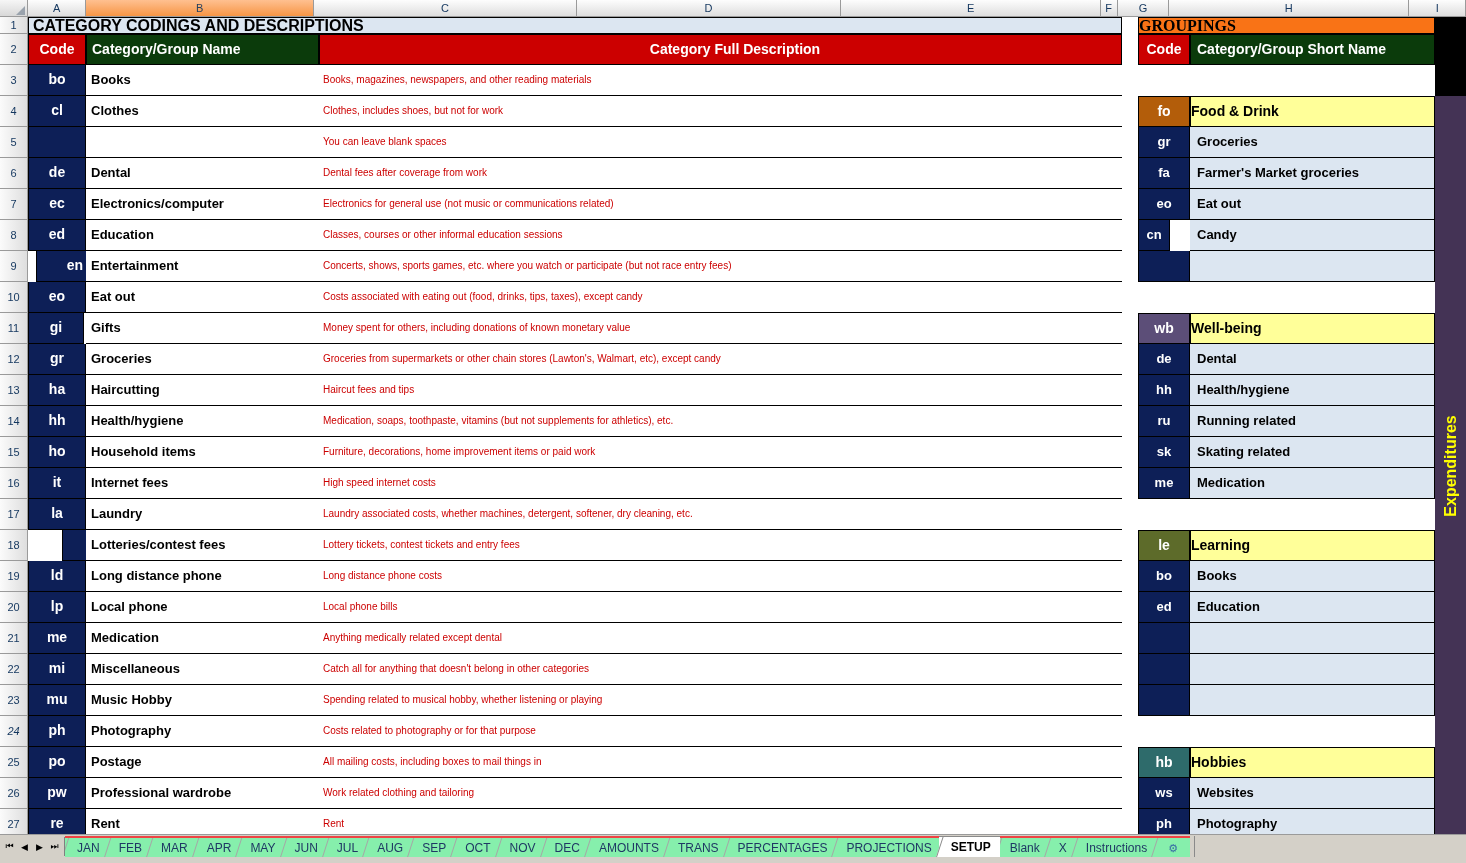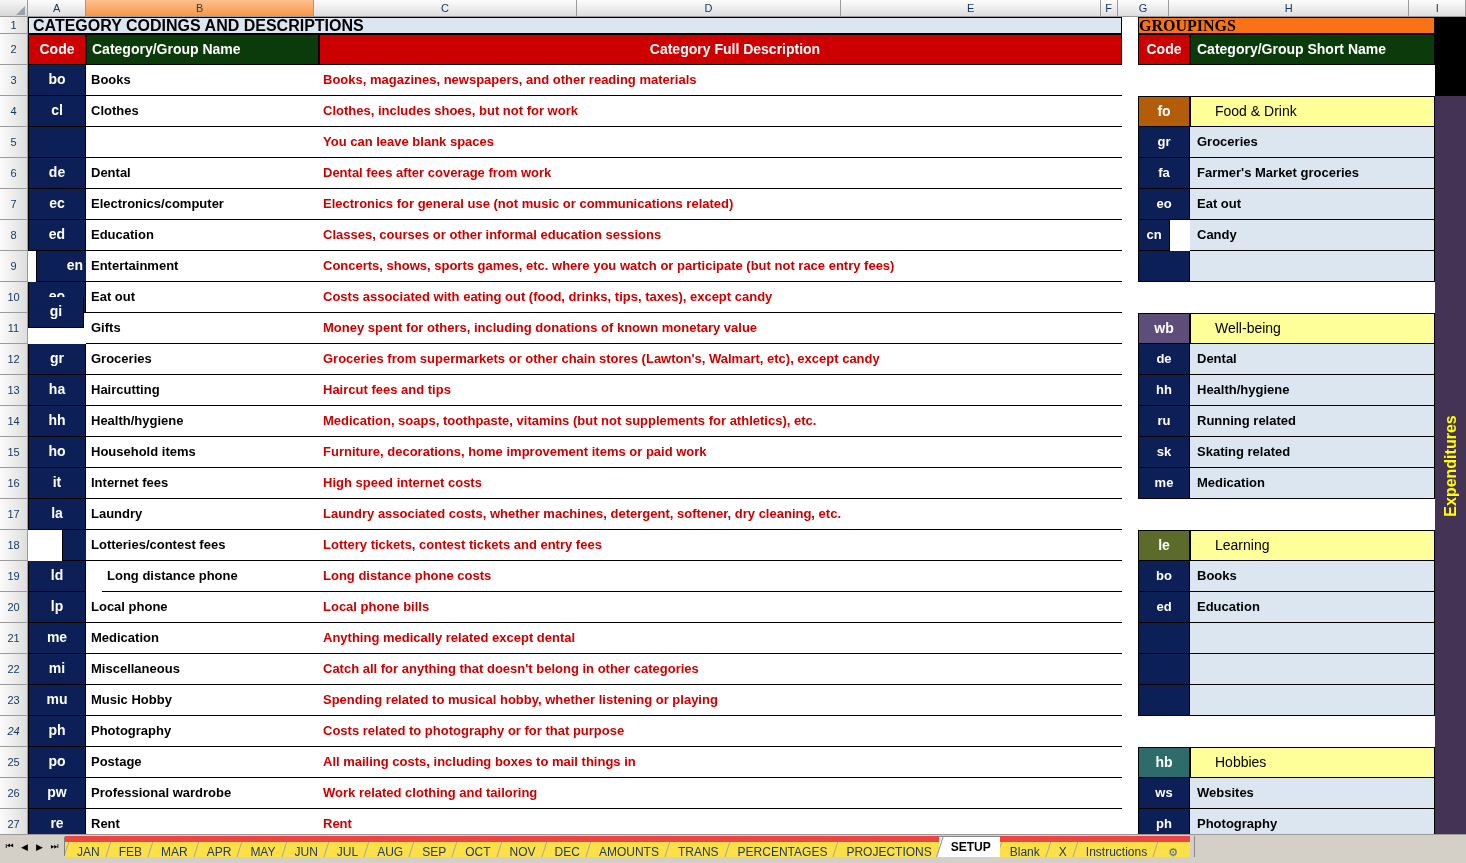--- a/index.html
+++ b/index.html
@@ -67,21 +67,21 @@
   }
   .code-cell{
     background:#0d1f57;color:#fff;font-weight:bold;font-size:14px;
     text-align:center;border-bottom:1px solid #000;border-left:1px solid #000;border-right:1px solid #000;
   }
   .name-cell{
     background:#fff;color:#000;font-weight:bold;font-size:13px;
     padding-left:5px;border-bottom:1px solid #000;
   }
   .desc-cell{
-    background:#fff;color:#cc0000;font-weight:bold;font-size:13px;
+    background:#fff;color:#cc0000;font-weight:normal;font-size:10px;
     padding-left:4px;border-bottom:1px solid #000;
   }
 
   
   .g-title{
     background:#f97316;color:#000;font-size:17px;font-weight:bold;
     line-height:24px;border:1px solid #000;font-family:Liberation Serif, serif;
   }
   .g-hdr-code{
     background:#cc0000;color:#fff;font-weight:bold;font-size:14px;
@@ -89,22 +89,22 @@
   }
   .g-hdr-name{
     background:#0b3b0b;color:#fff;font-weight:bold;font-size:14px;
     padding-left:6px;line-height:25px;border:1px solid #000;
   }
   .g-gcode{
     color:#ffffff;font-weight:bold;font-size:14px;text-align:center;
     border:1px solid #000;
   }
   .g-gname{
-    background:#ffff99;color:#000;font-weight:normal;font-size:14px;
-    padding-left:24px;border:1px solid #000;
+    background:#ffff99;color:#000;font-weight:bold;font-size:14px;
+    padding-left:0;border:1px solid #000;
   }
   .g-code{
     background:#0d1f57;color:#fff;font-weight:bold;font-size:13px;
     text-align:center;border-left:1px solid #000;border-right:1px solid #000;border-bottom:1px solid #000;
   }
   .g-name{
     background:#dce6f1;color:#000;font-weight:bold;font-size:13px;
     padding-left:7px;border-right:1px solid #000;border-bottom:1px solid #000;
   }
   .blackfill{background:#000;}
@@ -130,22 +130,22 @@
     padding:0 2px;border-right:1px solid #808080;
   }
   .navb{
     width:15px;height:17px;display:flex;align-items:center;justify-content:center;
     font-size:9px;color:#000;
   }
   .tabs{display:flex;align-items:flex-start;height:21px;margin-top:1px;flex:1;overflow:hidden;}
   .tab{
     position:relative;height:20px;line-height:20px;
     padding:0 9px 0 12px;font-size:12px;color:#1f3864;
-    background:#fde047;
-    border-top:6px solid #ef4444;
+    background:#86efac;
+    border-top:2px solid #ef4444;
     margin-right:-2px;
     transform:skewX(0deg);
   }
   .tab:before{
     content:"";position:absolute;left:0;top:0;bottom:0;width:10px;
     border-left:1px solid #a6a6a6;
     transform:skewX(-18deg);
   }
   .tab.active{
     background:#ffffff;color:#000;font-weight:bold;height:22px;line-height:21px;
@@ -229,21 +229,21 @@
       <div class="cell desc-cell" style="left: 291px; top: 172px; width: 803px; height: 31px; line-height: 29px;">Electronics for general use (not music or communications related)</div>
       <div class="cell code-cell" style="left: 0px; top: 203px; width: 58px; height: 31px; line-height: 29px;">ed</div>
       <div class="cell name-cell" style="left: 58px; top: 203px; width: 233px; height: 31px; line-height: 29px;">Education</div>
       <div class="cell desc-cell" style="left: 291px; top: 203px; width: 803px; height: 31px; line-height: 29px;">Classes, courses or other informal education sessions</div>
       <div class="cell code-cell" style="left: 8px; top: 234px; width: 78px; height: 31px; line-height: 29px;">en</div>
       <div class="cell name-cell" style="left: 58px; top: 234px; width: 233px; height: 31px; line-height: 29px;">Entertainment</div>
       <div class="cell desc-cell" style="left: 291px; top: 234px; width: 803px; height: 31px; line-height: 29px;">Concerts, shows, sports games, etc. where you watch or participate (but not race entry fees)</div>
       <div class="cell code-cell" style="left: 0px; top: 265px; width: 58px; height: 31px; line-height: 29px;">eo</div>
       <div class="cell name-cell" style="left: 58px; top: 265px; width: 233px; height: 31px; line-height: 29px;">Eat out</div>
       <div class="cell desc-cell" style="left: 291px; top: 265px; width: 803px; height: 31px; line-height: 29px;">Costs associated with eating out (food, drinks, tips, taxes), except candy</div>
-      <div class="cell code-cell" style="left: 0px; top: 280px; width: 56px; height: 31px; line-height: 29px;">gi</div>
+      <div class="cell code-cell" style="left: 0px; top: 296px; width: 56px; height: 31px; line-height: 29px;">gi</div>
       <div class="cell name-cell" style="left: 58px; top: 296px; width: 233px; height: 31px; line-height: 29px;">Gifts</div>
       <div class="cell desc-cell" style="left: 291px; top: 296px; width: 803px; height: 31px; line-height: 29px;">Money spent for others, including donations of known monetary value</div>
       <div class="cell code-cell" style="left: 0px; top: 327px; width: 58px; height: 31px; line-height: 29px;">gr</div>
       <div class="cell name-cell" style="left: 58px; top: 327px; width: 233px; height: 31px; line-height: 29px;">Groceries</div>
       <div class="cell desc-cell" style="left: 291px; top: 327px; width: 803px; height: 31px; line-height: 29px;">Groceries from supermarkets or other chain stores (Lawton's, Walmart, etc), except candy</div>
       <div class="cell code-cell" style="left: 0px; top: 358px; width: 58px; height: 31px; line-height: 29px;">ha</div>
       <div class="cell name-cell" style="left: 58px; top: 358px; width: 233px; height: 31px; line-height: 29px;">Haircutting</div>
       <div class="cell desc-cell" style="left: 291px; top: 358px; width: 803px; height: 31px; line-height: 29px;">Haircut fees and tips</div>
       <div class="cell code-cell" style="left: 0px; top: 389px; width: 58px; height: 31px; line-height: 29px;">hh</div>
       <div class="cell name-cell" style="left: 58px; top: 389px; width: 233px; height: 31px; line-height: 29px;">Health/hygiene</div>
@@ -254,21 +254,21 @@
       <div class="cell code-cell" style="left: 0px; top: 451px; width: 58px; height: 31px; line-height: 29px;">it</div>
       <div class="cell name-cell" style="left: 58px; top: 451px; width: 233px; height: 31px; line-height: 29px;">Internet fees</div>
       <div class="cell desc-cell" style="left: 291px; top: 451px; width: 803px; height: 31px; line-height: 29px;">High speed internet costs</div>
       <div class="cell code-cell" style="left: 0px; top: 482px; width: 58px; height: 31px; line-height: 29px;">la</div>
       <div class="cell name-cell" style="left: 58px; top: 482px; width: 233px; height: 31px; line-height: 29px;">Laundry</div>
       <div class="cell desc-cell" style="left: 291px; top: 482px; width: 803px; height: 31px; line-height: 29px;">Laundry associated costs, whether machines, detergent, softener, dry cleaning, etc.</div>
       <div class="cell code-cell" style="left: 16px; top: 513px; width: 68px; height: 31px; line-height: 29px; margin-left: 18px;">lc</div>
       <div class="cell name-cell" style="left: 58px; top: 513px; width: 233px; height: 31px; line-height: 29px;">Lotteries/contest fees</div>
       <div class="cell desc-cell" style="left: 291px; top: 513px; width: 803px; height: 31px; line-height: 29px;">Lottery tickets, contest tickets and entry fees</div>
       <div class="cell code-cell" style="left: 0px; top: 544px; width: 58px; height: 31px; line-height: 29px;">ld</div>
-      <div class="cell name-cell" style="left: 74px; top: 544px; width: 233px; height: 31px; line-height: 29px;">Long distance phone</div>
+      <div class="cell name-cell" style="left: 58px; top: 544px; width: 233px; height: 31px; line-height: 29px;">Long distance phone</div>
       <div class="cell desc-cell" style="left: 291px; top: 544px; width: 803px; height: 31px; line-height: 29px;">Long distance phone costs</div>
       <div class="cell code-cell" style="left: 0px; top: 575px; width: 58px; height: 31px; line-height: 29px;">lp</div>
       <div class="cell name-cell" style="left: 58px; top: 575px; width: 233px; height: 31px; line-height: 29px;">Local phone</div>
       <div class="cell desc-cell" style="left: 291px; top: 575px; width: 803px; height: 31px; line-height: 29px;">Local phone bills</div>
       <div class="cell code-cell" style="left: 0px; top: 606px; width: 58px; height: 31px; line-height: 29px;">me</div>
       <div class="cell name-cell" style="left: 58px; top: 606px; width: 233px; height: 31px; line-height: 29px;">Medication</div>
       <div class="cell desc-cell" style="left: 291px; top: 606px; width: 803px; height: 31px; line-height: 29px;">Anything medically related except dental</div>
       <div class="cell code-cell" style="left: 0px; top: 637px; width: 58px; height: 31px; line-height: 29px;">mi</div>
       <div class="cell name-cell" style="left: 58px; top: 637px; width: 233px; height: 31px; line-height: 29px;">Miscellaneous</div>
       <div class="cell desc-cell" style="left: 291px; top: 637px; width: 803px; height: 31px; line-height: 29px;">Catch all for anything that doesn't belong in other categories</div>

